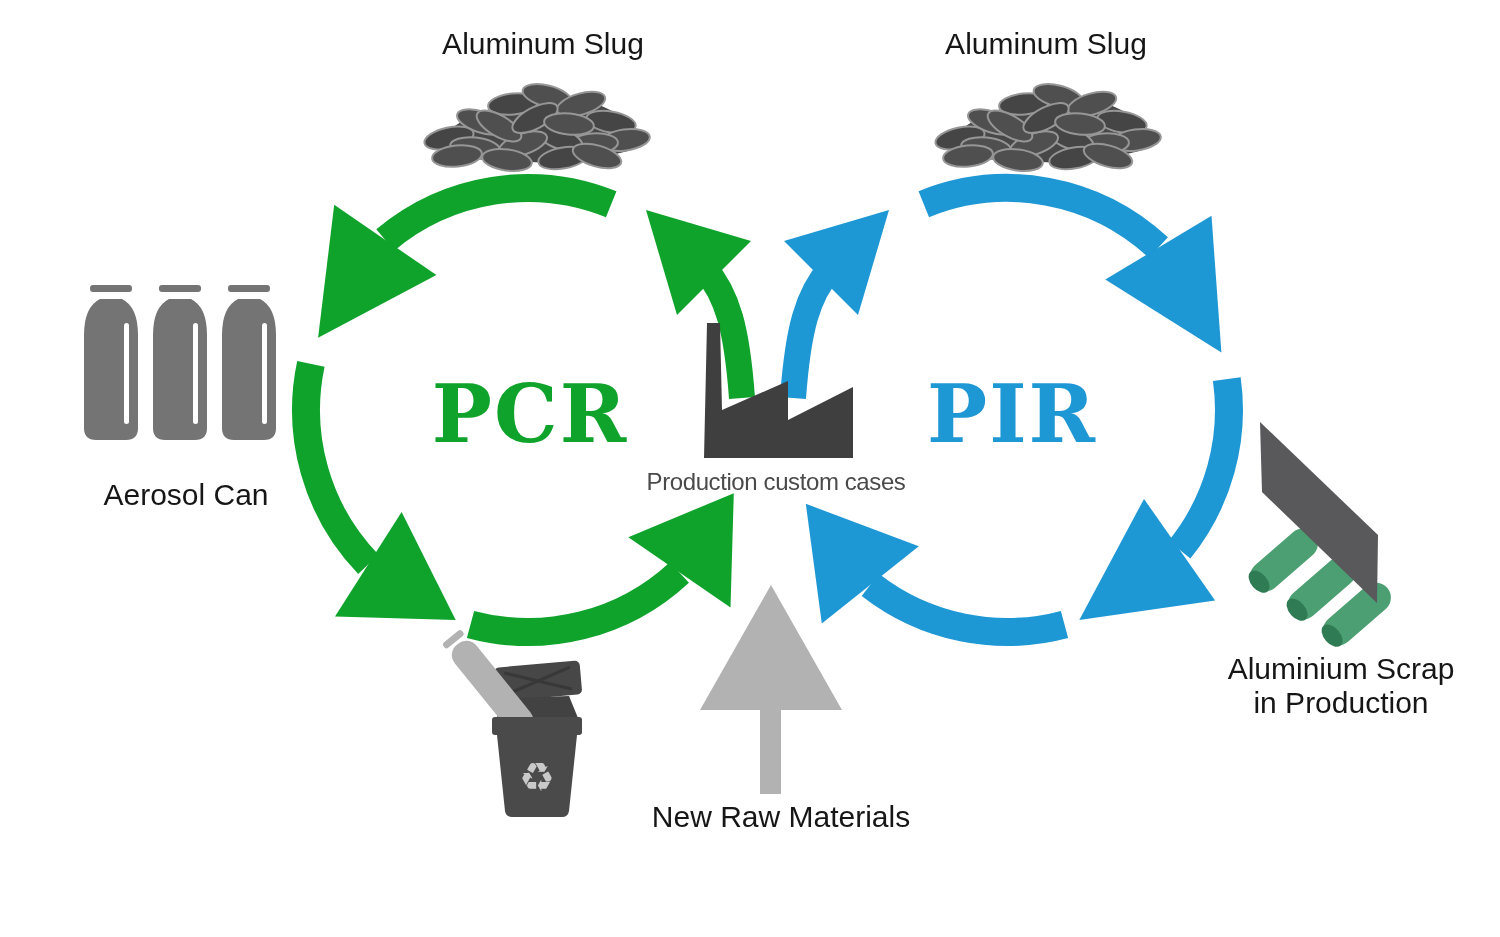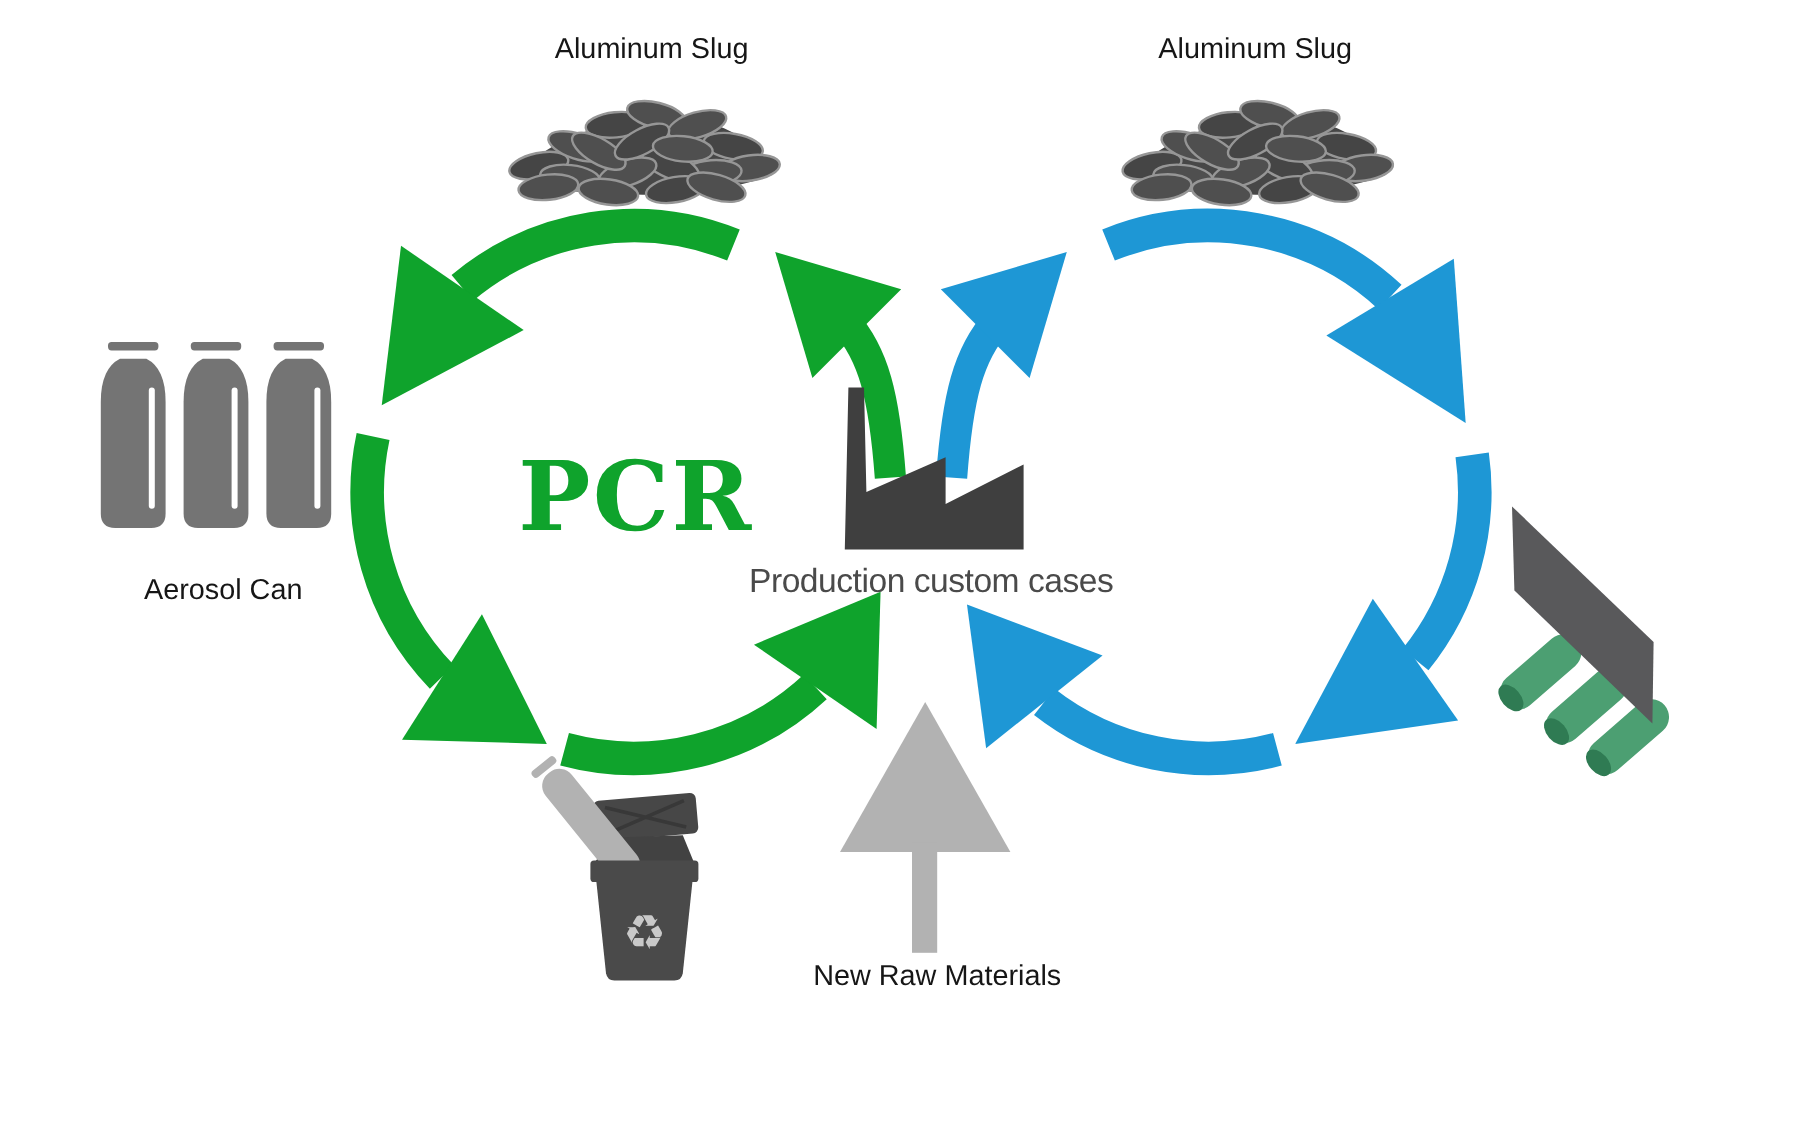--- a/index.html
+++ b/index.html
@@ -1,23 +1,23 @@
 <!DOCTYPE html>
 <html style="--pcr-green: #0FA32C; --pir-blue: #1E97D5; --dark-gray: #3F3F3F; --can-gray: #747474; --silver: #B2B2B2; --bin-gray: #4A4A4A; --slug-fill: #4F4F4F; --slug-rim: #969696; --mound-gray: #474747; --sheet-gray: #59595B; --cylinder-green: #4C9F72; --cylinder-cap: #2F7B53; --text-black: #161616; --text-gray: #4A4A4A;"><head>
 <meta charset="utf-8">
 <style>
   html,body{margin:0;padding:0;background:#ffffff;}
   .stage{position:relative;width:1500px;height:937px;background:#ffffff;overflow:hidden;}
   .stage svg{position:absolute;left:0;top:0;}
   .label{
     position:absolute;transform:translateX(-50%);white-space:nowrap;
-    font-family:"Liberation Sans",sans-serif;font-size:24px;color:var(--text-black);
+    font-family:"Liberation Sans",sans-serif;font-size:30px;color:var(--text-black);
     text-align:center;line-height:1.15;
   }
-  .label.gray{font-size:28px;color:var(--text-gray);letter-spacing:-0.4px;}
+  .label.gray{font-size:24px;color:var(--text-gray);letter-spacing:-0.4px;}
   .label.cycle{font-family:"DejaVu Serif",serif;font-weight:bold;font-size:80px;letter-spacing:2px;}
   .label.green-text{color:var(--pcr-green);}
   .label.blue-text{color:var(--pir-blue);}
   .label.two-line{line-height:34px;}
 </style>
 </head>
 <body>
 
 <div class="stage">
 
@@ -148,15 +148,20 @@
     <g>
       <polygon points="771,585 700,710 842,710" fill="var(--silver)"></polygon>
       <rect x="760" y="702" width="21" height="92" fill="var(--silver)"></rect>
     </g>
   </svg>
 
   <div class="label" style="left:543px;top:27px">Aluminum Slug</div>
   <div class="label" style="left:1046px;top:27px">Aluminum Slug</div>
   <div class="label" style="left:186px;top:478px">Aerosol Can</div>
   <div class="label cycle green-text" style="left:530px;top:368px">PCR</div>
+  <div class="label cycle blue-text" style="left:1012px;top:368px">PIR</div>
   <div class="label gray" style="left:776px;top:468px">Production custom cases</div>
   <div class="label" style="left:781px;top:800px">New Raw Materials</div>
+  <div class="label two-line" style="left:1341px;top:652px">
+    <div>Aluminium Scrap</div>
+    <div>in Production</div>
+  </div>
 </div>
 
 </body></html>

